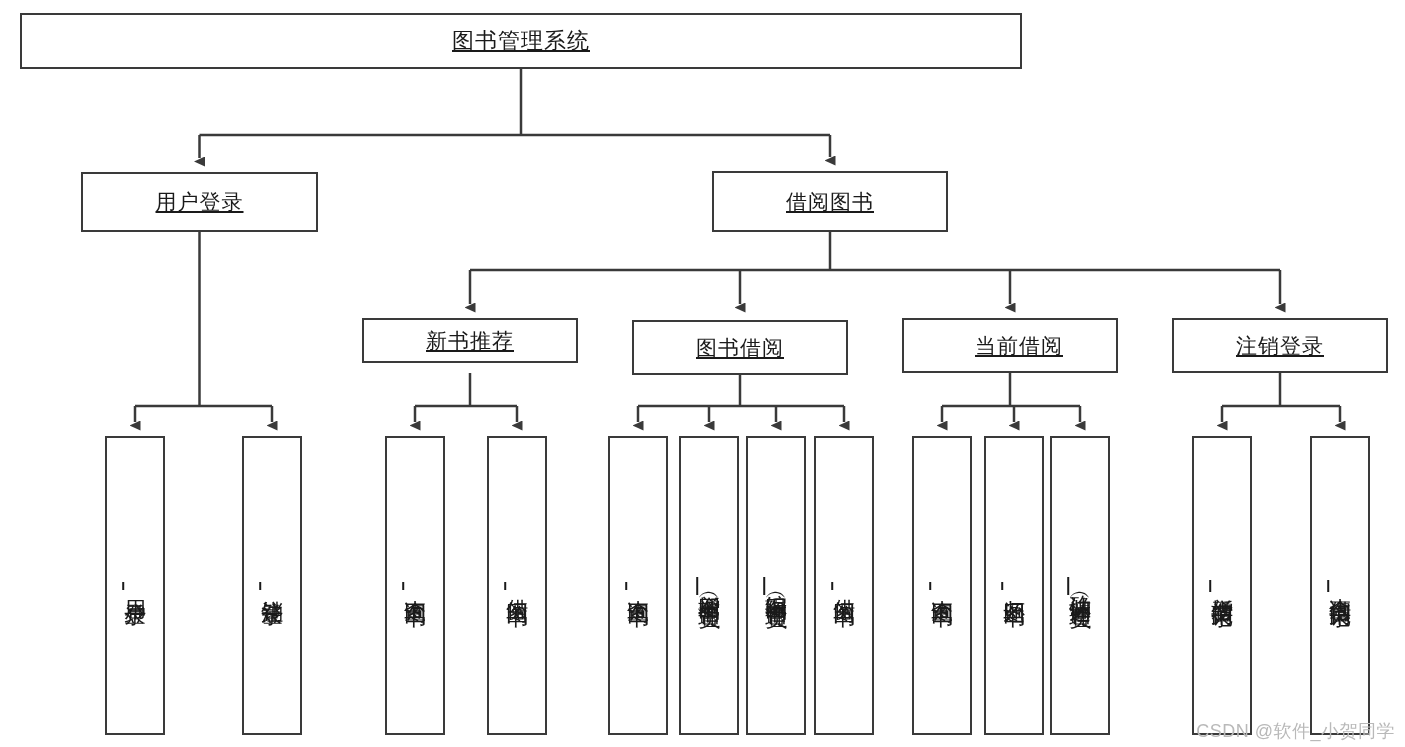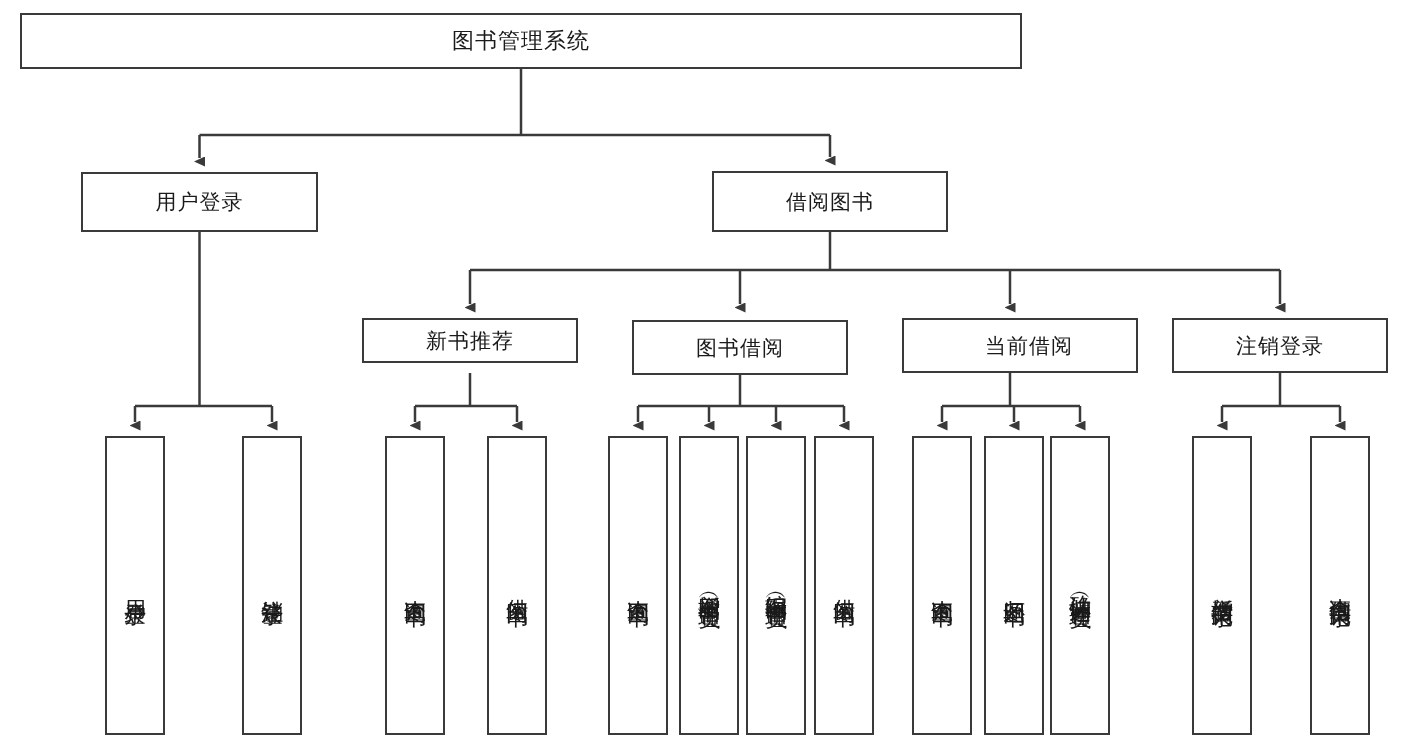--- a/index.html
+++ b/index.html
@@ -21,20 +21,21 @@
     align-items:center;
     justify-content:center;
     color:#1a1a1a;
     z-index:2;
   }
   .node .lbl{
     display:block;
     text-align:right;
     line-height:1.12;
     white-space:pre-line;
+    text-decoration:underline;
   }
   
   .node.horiz .lbl{
     font-size:21px;
     letter-spacing:1px;
   }
   .node.root .lbl{font-size:22px;}
   
   .node.vert{
     align-items:center;
@@ -117,21 +118,21 @@
       </div>
       <div class="node branch horiz" style="left: 712px; top: 171px; width: 236px; height: 61px;">
         <span class="lbl">借阅图书</span>
       </div>
       <div class="node subbranch horiz" style="left: 362px; top: 318px; width: 216px; height: 45px;">
         <span class="lbl">新书推荐</span>
       </div>
       <div class="node subbranch horiz" style="left: 632px; top: 320px; width: 216px; height: 55px;">
         <span class="lbl">图书借阅</span>
       </div>
-      <div class="node subbranch horiz" style="left: 902px; top: 318px; width: 236px; height: 55px; padding-left: 18px;">
+      <div class="node subbranch horiz" style="left: 902px; top: 318px; width: 216px; height: 55px; padding-left: 18px;">
         <span class="lbl">当前借阅</span>
       </div>
       <div class="node subbranch horiz" style="left: 1172px; top: 318px; width: 216px; height: 55px;">
         <span class="lbl">注销登录</span>
       </div>
       <div class="node leaf vert" style="left: 105px; top: 436px; width: 60px; height: 299px;">
         <span class="lbl">用户登录</span>
       </div>
       <div class="node leaf vert" style="left: 242px; top: 436px; width: 60px; height: 299px;">
         <span class="lbl">注销登录</span>
@@ -164,13 +165,14 @@
         <span class="lbl">确认归还（管理员）</span>
       </div>
       <div class="node leaf vert" style="left: 1192px; top: 436px; width: 60px; height: 299px;">
         <span class="lbl">新增借阅记录</span>
       </div>
       <div class="node leaf vert" style="left: 1310px; top: 436px; width: 60px; height: 299px;">
         <span class="lbl">查询借阅记录</span>
       </div>
     </div>
 
+  <div class="watermark">CSDN @软件_小贺同学</div>
 </div>
 
 </body></html>

